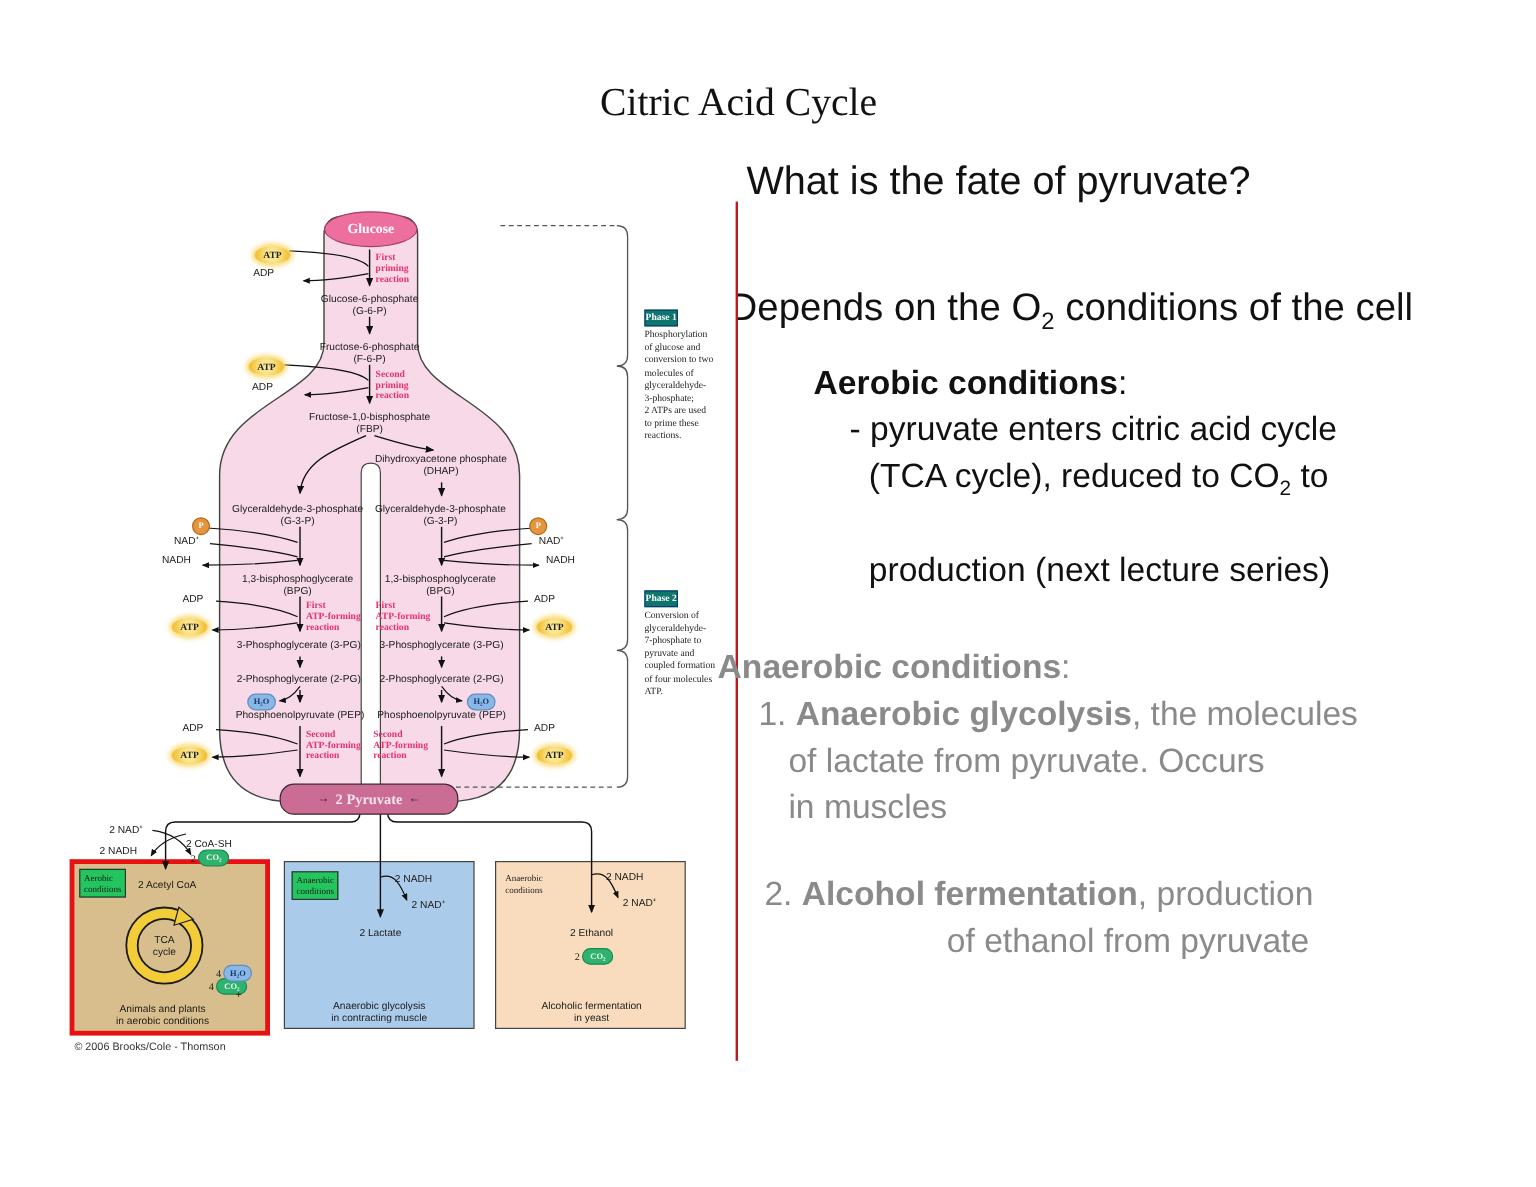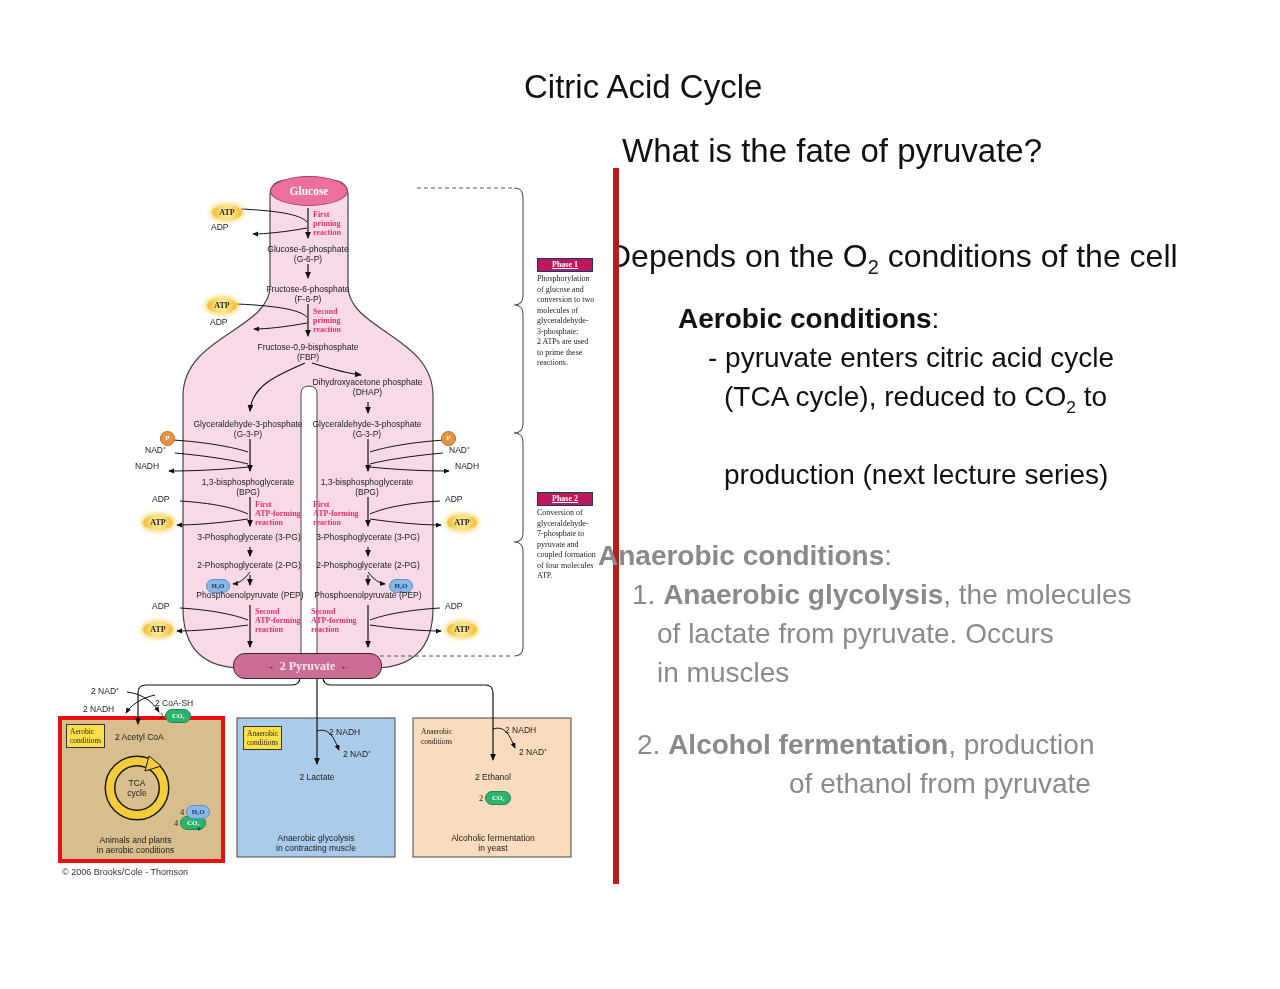--- a/index.html
+++ b/index.html
@@ -1,52 +1,52 @@
 <!DOCTYPE html>
 <html><head>
 <meta charset="utf-8">
 <style>
   html,body{margin:0;padding:0;background:#fff;}
   #page{position:relative;width:1280px;height:989px;background:#fff;overflow:hidden;
         font-family:"Liberation Sans",sans-serif;color:#1a1a1a;}
   .abs{position:absolute;}
   
-  .t-title{position:absolute;left:524px;top:68px;font-size:33px;color:#111;}
+  .t-title{position:absolute;left:500px;top:68px;font-size:33px;color:#111;font-family:Liberation Serif, serif;}
   .t-question{position:absolute;left:622px;top:132px;font-size:33px;color:#111;}
   .t-depends{position:absolute;left:608px;top:238px;font-size:32px;color:#111;}
   .t-line{position:absolute;font-size:28px;color:#111;white-space:nowrap;}
   .t-gray{color:#8a8a8a;}
   sub{font-size:0.62em;}
   b{font-weight:bold;}
   
   #panel{position:absolute;left:55px;top:168px;width:558px;height:716px;background:#fff;
-         border-right:6px solid #b91c1c;}
+         border-right:2px solid #b91c1c;}
   #panel svg{position:absolute;left:0;top:0;}
   .dl{position:absolute;font-family:Liberation Sans, sans-serif;font-size:8.5px;
       line-height:9.5px;color:#1b1b1b;text-align:center;white-space:pre-line;}
   .dll{text-align:left;}
   .pink{position:absolute;font-family:"Liberation Serif",serif;font-weight:bold;color:#e8316e;
         font-size:8px;line-height:9px;text-align:left;white-space:pre-line;}
   .atp{position:absolute;width:30px;height:15px;border-radius:50%;
        background:radial-gradient(circle,#fbe68e 30%,#f3c33c 75%);
        box-shadow:0 0 4px 2px rgba(247,211,90,.85);
        font:bold 8px/15px "Liberation Serif",serif;text-align:center;color:#222;}
   .pcirc{position:absolute;width:13px;height:13px;border-radius:50%;background:#e6953f;
          border:1px solid #b36a20;color:#fff;font:bold 7px/13px "Liberation Serif",serif;text-align:center;}
   .co2{display:inline-block;width:24px;height:12px;border-radius:7px;background:#2db36e;
        border:1px solid #1d8a50;color:#fff;font:bold 7px/12px "Liberation Serif",serif;text-align:center;vertical-align:middle;}
   .h2o{display:inline-block;width:22px;height:12px;border-radius:7px;background:#8ab7e6;
        border:1px solid #5c8fc4;color:#123a6e;font:bold 7px/12px "Liberation Serif",serif;text-align:center;vertical-align:middle;}
   .smallnum{font:8.5px/12px "Liberation Serif",serif;color:#1b1b1b;vertical-align:middle;margin-right:2px;}
-  .tag{position:absolute;background:#fde047;border:1px solid #333;font:7.5px/9px "Liberation Serif",serif;
+  .tag{position:absolute;background:#22c55e;border:1px solid #333;font:7.5px/9px "Liberation Serif",serif;
        padding:2px 3px;white-space:pre-line;text-align:left;color:#1b1b1b;}
   .plaintag{position:absolute;font:7.5px/9.5px "Liberation Serif",serif;white-space:pre-line;
             text-align:left;color:#1b1b1b;}
-  .badge{position:absolute;background:#be185d;border:1px solid #0b3c70;color:#fff;
-         font:bold 8px/12px "Liberation Serif",serif;padding:0 14px;height:12px;text-decoration:underline;}
+  .badge{position:absolute;background:#0f766e;border:1px solid #0b3c70;color:#fff;
+         font:bold 8px/12px "Liberation Serif",serif;padding:0 0;height:12px;}
   .ptext{position:absolute;font:8px/10.5px "Liberation Serif",serif;color:#222;
          white-space:pre-line;text-align:left;}
   .glucose{position:absolute;left:215px;top:8px;width:76px;height:28px;border-radius:50%;
            background:#ec6f9e;border:1.5px solid #a53c69;color:#fff;text-align:center;
            font:bold 11.5px/28px "Liberation Serif",serif;z-index:2;}
   .pyr{position:absolute;left:178px;top:485px;width:147px;height:24px;border-radius:12px;
        background:#ca6c93;border:1.5px solid #3c2630;z-index:2;display:flex;align-items:center;
        justify-content:center;gap:5px;font:bold 12px/24px "Liberation Serif",serif;color:#f8e5ee;}
   .pyr .ar{color:#2a1a20;font-size:10px;}
   .copyright{position:absolute;left:7px;top:699px;font:9px "Liberation Sans",sans-serif;color:#333;}
@@ -176,21 +176,21 @@
 reaction</div>
     <div class="dl" style="left:193px;top:77px;width:120px;">Glucose-6-phosphate
 (G-6-P)</div>
     <div class="dl" style="left:193px;top:117px;width:120px;">Fructose-6-phosphate
 (F-6-P)</div>
     <div class="atp" style="left:152px;top:130px;">ATP</div>
     <div class="dl dll" style="left:155px;top:150px;">ADP</div>
     <div class="pink" style="left:258px;top:139px;">Second
 priming
 reaction</div>
-    <div class="dl" style="left:183px;top:175px;width:140px;">Fructose-0,9-bisphosphate
+    <div class="dl" style="left:183px;top:175px;width:140px;">Fructose-1,0-bisphosphate
 (FBP)</div>
     <div class="dl" style="left:255px;top:210px;width:115px;">Dihydroxyacetone phosphate
 (DHAP)</div>
 
     <div class="dl" style="left:133px;top:252px;width:120px;">Glyceraldehyde-3-phosphate
 (G-3-P)</div>
     <div class="dl" style="left:252px;top:252px;width:120px;">Glyceraldehyde-3-phosphate
 (G-3-P)</div>
     <div class="pcirc" style="left:105px;top:263px;">P</div>
     <div class="pcirc" style="left:386px;top:263px;">P</div>

